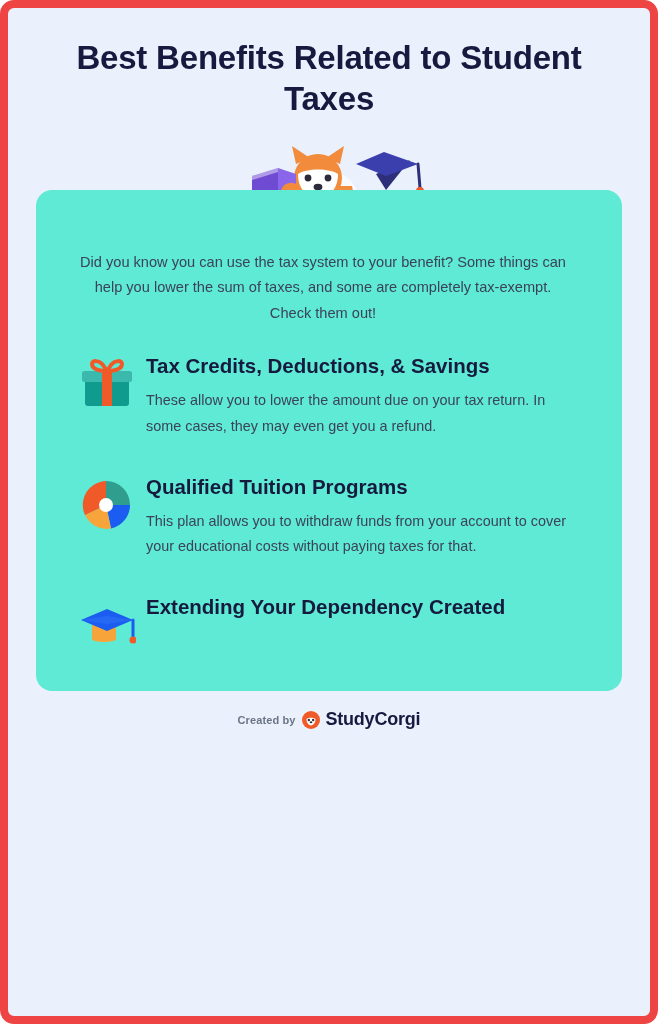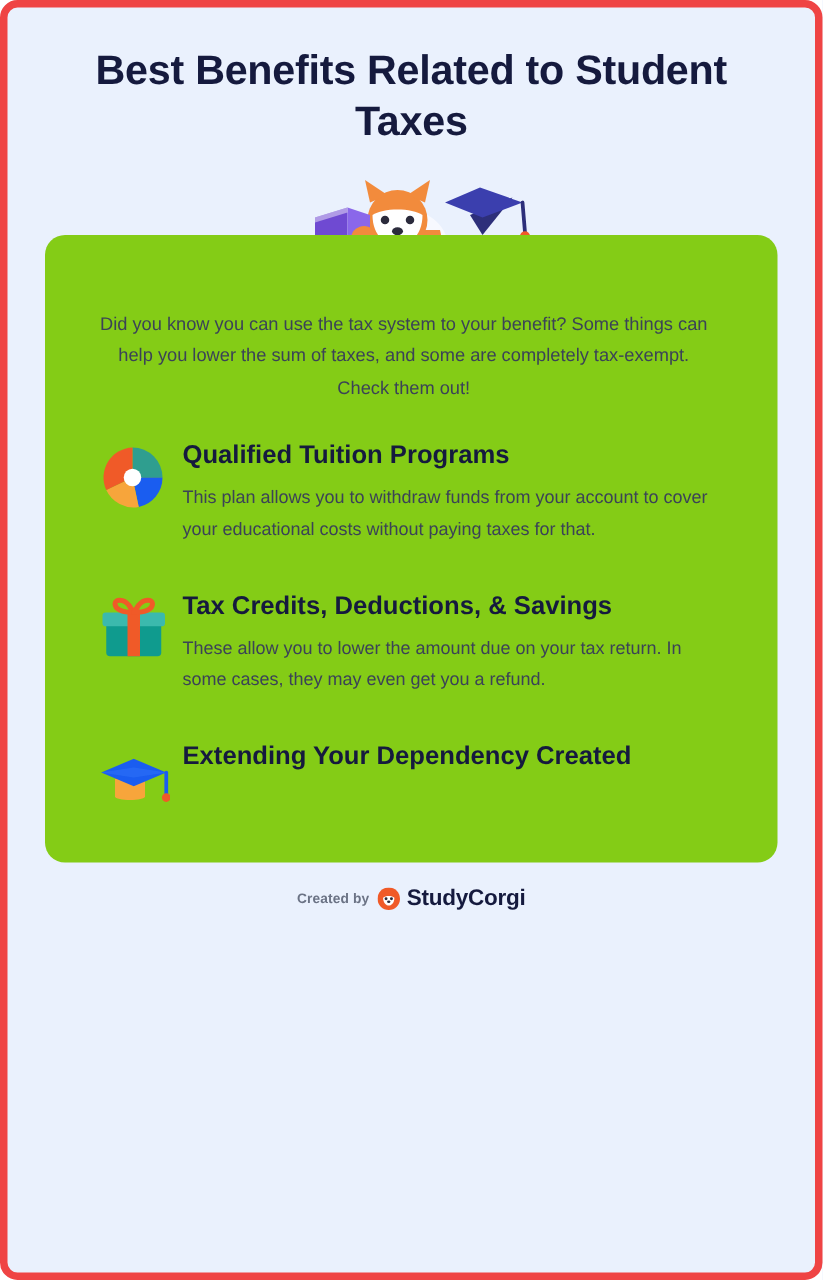--- a/index.html
+++ b/index.html
@@ -12,21 +12,21 @@
     background: #ffffff;
     font-family: "Liberation Sans", sans-serif;
     overflow: hidden;
   }
   .poster {
     position: relative;
     width: 658px;
     height: 1024px;
     box-sizing: border-box;
     background: #eaf1fd;
-    border: 6px solid #ef4444;
+    border: 8px solid #ef4444;
     border-radius: 14px;
     display: flex;
     flex-direction: column;
     align-items: center;
   }
   .title {
     margin: 30px 50px 0 50px;
     text-align: center;
     font-size: 33px;
     line-height: 1.24;
@@ -42,21 +42,21 @@
   }
   .hero svg {
     position: absolute;
     left: 50%;
     top: 0;
     transform: translateX(-50%);
   }
   .card {
     position: relative;
     width: 586px;
-    background: #84cc16;
+    background: #5eead4;
     border-radius: 16px;
     margin-top: -36px;
     padding: 60px 12px 36px 0;
     box-sizing: border-box;
   }
   .intro {
     margin: 0 36px;
     text-align: center;
     font-size: 14.6px;
     line-height: 1.75;
@@ -157,51 +157,51 @@
 
       <ellipse cx="56" cy="56" rx="9" ry="7" transform="rotate(-18 56 56)" fill="#f28b3c"></ellipse>
     </svg>
   </div>
 
   <div class="card">
 
     <p class="intro">Did you know you can use the tax system to your benefit? Some things can help you lower the sum of taxes, and some are completely tax-exempt. Check them out!</p>
 
     <div class="items">
+
+      <div class="item">
+        <div class="icon-wrap">
+          <svg width="54" height="52" viewBox="0 0 54 52">
+            <rect x="5" y="20" width="44" height="28" rx="3" fill="#0f9b8e"></rect>
+            <rect x="2" y="13" width="50" height="11" rx="2.5" fill="#3bb9ad"></rect>
+            <rect x="22" y="13" width="10" height="35" fill="#f05a28"></rect>
+            <path d="M27 13 C 17 13, 12 10, 12 6 C 12 2, 19 2, 23 7 L 27 13 Z" fill="none" stroke="#f05a28" stroke-width="4" stroke-linejoin="round"></path>
+            <path d="M27 13 C 37 13, 42 10, 42 6 C 42 2, 35 2, 31 7 L 27 13 Z" fill="none" stroke="#f05a28" stroke-width="4" stroke-linejoin="round"></path>
+          </svg>
+        </div>
+        <div class="item-body">
+          <h2 class="item-title">Tax Credits, Deductions, &amp; Savings</h2>
+          <p class="item-text">These allow you to lower the amount due on your tax return. In some cases, they may even get you a refund.</p>
+        </div>
+      </div>
 
       <div class="item">
         <div class="icon-wrap">
           <svg width="54" height="52" viewBox="0 0 54 52">
             <path d="M26 26 L 26 2 A 24 24 0 0 1 50 26 Z" fill="#2f9e8f"></path>
             <path d="M26 26 L 50 26 A 24 24 0 0 1 31 49.5 Z" fill="#1a5df0"></path>
             <path d="M26 26 L 31 49.5 A 24 24 0 0 1 5 36 Z" fill="#f7a53b"></path>
             <path d="M26 26 L 5 36 A 24 24 0 0 1 26 2 Z" fill="#f05a28"></path>
             <circle cx="26" cy="26" r="7" fill="#ffffff"></circle>
             <path d="M44 6 h 9 v 9 h -9 z" fill="#2f9e8f" opacity="0"></path>
           </svg>
         </div>
         <div class="item-body">
           <h2 class="item-title">Qualified Tuition Programs</h2>
           <p class="item-text">This plan allows you to withdraw funds from your account to cover your educational costs without paying taxes for that.</p>
-        </div>
-      </div>
-
-      <div class="item">
-        <div class="icon-wrap">
-          <svg width="54" height="52" viewBox="0 0 54 52">
-            <rect x="5" y="20" width="44" height="28" rx="3" fill="#0f9b8e"></rect>
-            <rect x="2" y="13" width="50" height="11" rx="2.5" fill="#3bb9ad"></rect>
-            <rect x="22" y="13" width="10" height="35" fill="#f05a28"></rect>
-            <path d="M27 13 C 17 13, 12 10, 12 6 C 12 2, 19 2, 23 7 L 27 13 Z" fill="none" stroke="#f05a28" stroke-width="4" stroke-linejoin="round"></path>
-            <path d="M27 13 C 37 13, 42 10, 42 6 C 42 2, 35 2, 31 7 L 27 13 Z" fill="none" stroke="#f05a28" stroke-width="4" stroke-linejoin="round"></path>
-          </svg>
-        </div>
-        <div class="item-body">
-          <h2 class="item-title">Tax Credits, Deductions, &amp; Savings</h2>
-          <p class="item-text">These allow you to lower the amount due on your tax return. In some cases, they may even get you a refund.</p>
         </div>
       </div>
 
       <div class="item">
         <div class="icon-wrap">
           <svg width="56" height="52" viewBox="0 0 56 52">
             <path d="M12 26 h 24 v 14 c 0 4 -24 4 -24 0 z" fill="#f7a53b"></path>
             <path d="M27 10 L 53 21 L 27 32 L 1 21 Z" fill="#1a5df0"></path>
             <path d="M27 17 L 53 21 L 27 25 L 1 21 Z" fill="#2b6ef5" opacity="0.7"></path>
             <path d="M53 21 L 53 38" fill="none" stroke="#1a5df0" stroke-width="3" stroke-linecap="round"></path>

